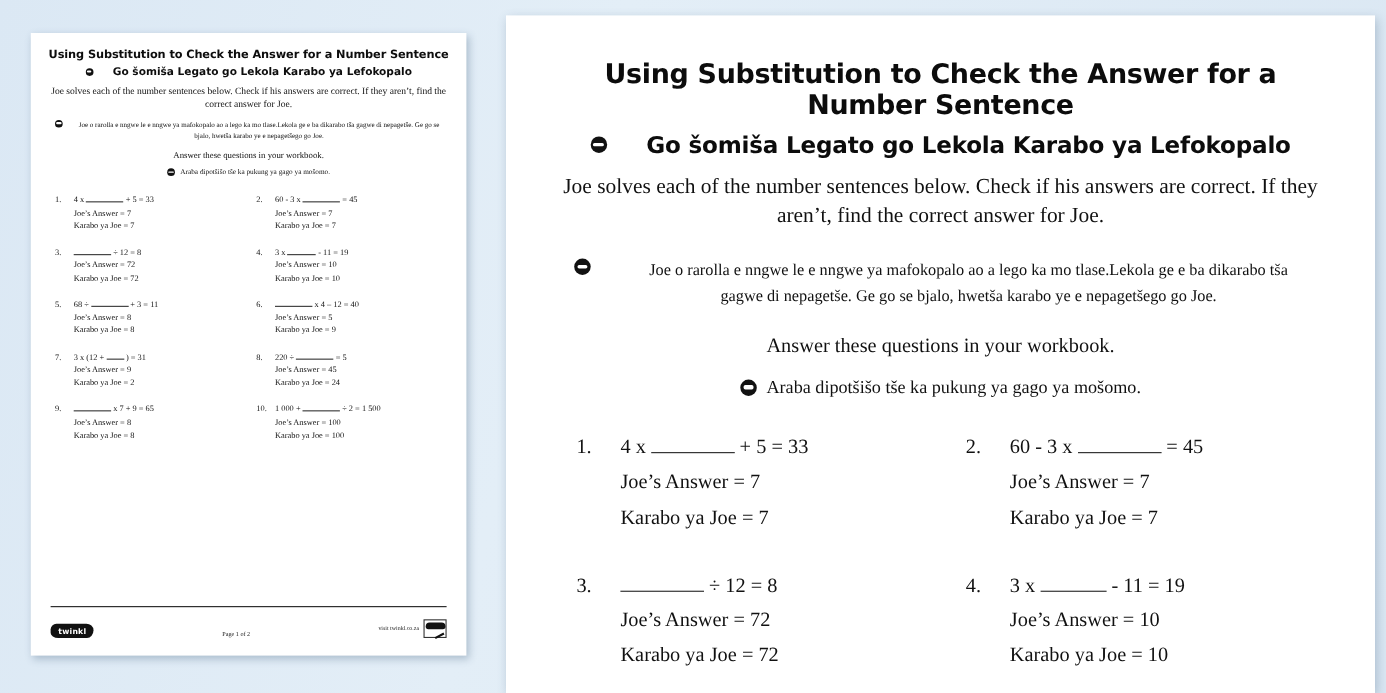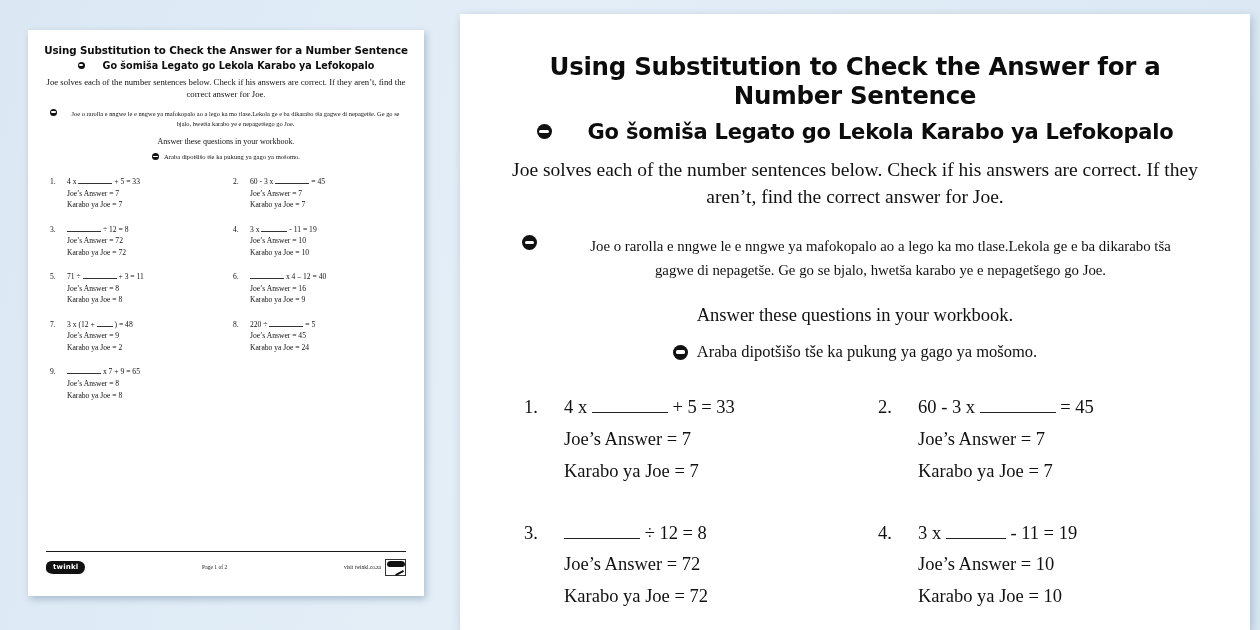--- a/index.html
+++ b/index.html
@@ -163,21 +163,21 @@
     border-top: 1.6px solid #1a1a1a;
   }
 
   .thumb-footer {
     position: absolute;
     left: 18px;
     right: 18px;
     bottom: 16px;
     height: 26px;
     display: flex;
-    align-items: center;
+    align-items: flex-end;
     justify-content: space-between;
   }
 
   .twinkl-logo {
     background: #111;
     color: #fff;
     font-family: "DejaVu Sans", sans-serif;
     font-weight: bold;
     font-size: 7px;
     padding: 2.5px 7px;
@@ -385,55 +385,63 @@
           <span class="num">4.</span>
           <div class="body">
             <div class="eq"><span>3 x </span><span class="ln w-med"></span><span> - 11 = 19</span></div>
             <div>Joe’s Answer = 10</div>
             <div>Karabo ya Joe = 10</div>
           </div>
         </div>
         <div class="tq">
           <span class="num">5.</span>
           <div class="body">
-            <div class="eq"><span>71 ÷ </span><span class="ln w-long"></span><span> + 3 = 11</span></div>
+            <div class="eq"><span>68 ÷ </span><span class="ln w-long"></span><span> + 3 = 11</span></div>
             <div>Joe’s Answer = 8</div>
             <div>Karabo ya Joe = 8</div>
           </div>
         </div>
         <div class="tq">
           <span class="num">6.</span>
           <div class="body">
             <div class="eq"><span class="ln w-long"></span><span> x 4 – 12 = 40</span></div>
-            <div>Joe’s Answer = 16</div>
+            <div>Joe’s Answer = 5</div>
             <div>Karabo ya Joe = 9</div>
           </div>
         </div>
         <div class="tq">
           <span class="num">7.</span>
           <div class="body">
-            <div class="eq"><span>3 x (12 + </span><span class="ln w-short"></span><span> ) = 48</span></div>
+            <div class="eq"><span>3 x (12 + </span><span class="ln w-short"></span><span> ) = 31</span></div>
             <div>Joe’s Answer = 9</div>
             <div>Karabo ya Joe = 2</div>
           </div>
         </div>
         <div class="tq">
           <span class="num">8.</span>
           <div class="body">
             <div class="eq"><span>220 ÷ </span><span class="ln w-long"></span><span> = 5</span></div>
             <div>Joe’s Answer = 45</div>
             <div>Karabo ya Joe = 24</div>
           </div>
         </div>
         <div class="tq">
           <span class="num">9.</span>
           <div class="body">
             <div class="eq"><span class="ln w-long"></span><span> x 7 + 9 = 65</span></div>
             <div>Joe’s Answer = 8</div>
             <div>Karabo ya Joe = 8</div>
+          </div>
+        </div>
+        <div class="tq">
+          <span class="num">10.</span>
+          <div class="body">
+            <div class="eq"><span>1 000 + </span><span class="ln w-long"></span><span> ÷ 2 = 1 500</span></div>
+            <div>Joe’s Answer = 100</div>
+            <div>Karabo ya Joe = 100</div>
           </div>
         </div>
       </div>
 
     <div class="thumb-footer-rule"></div>
 
     <div class="thumb-footer">
       <span class="twinkl-logo">twinkl</span>
       <span class="footer-page">Page 1 of 2</span>
       <span class="footer-right">

